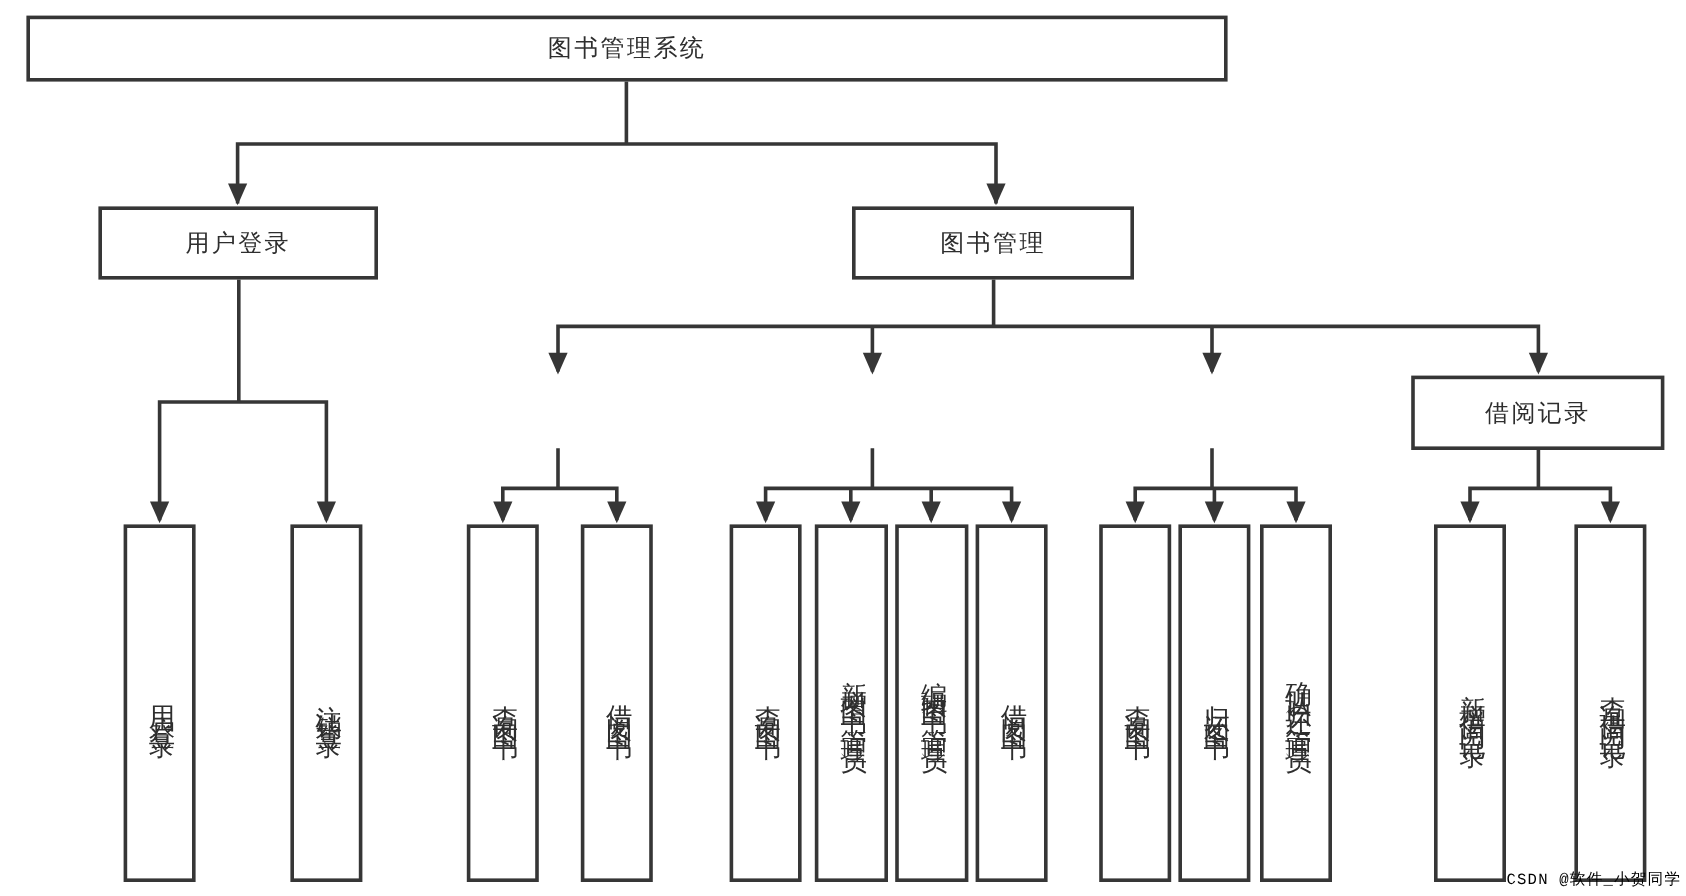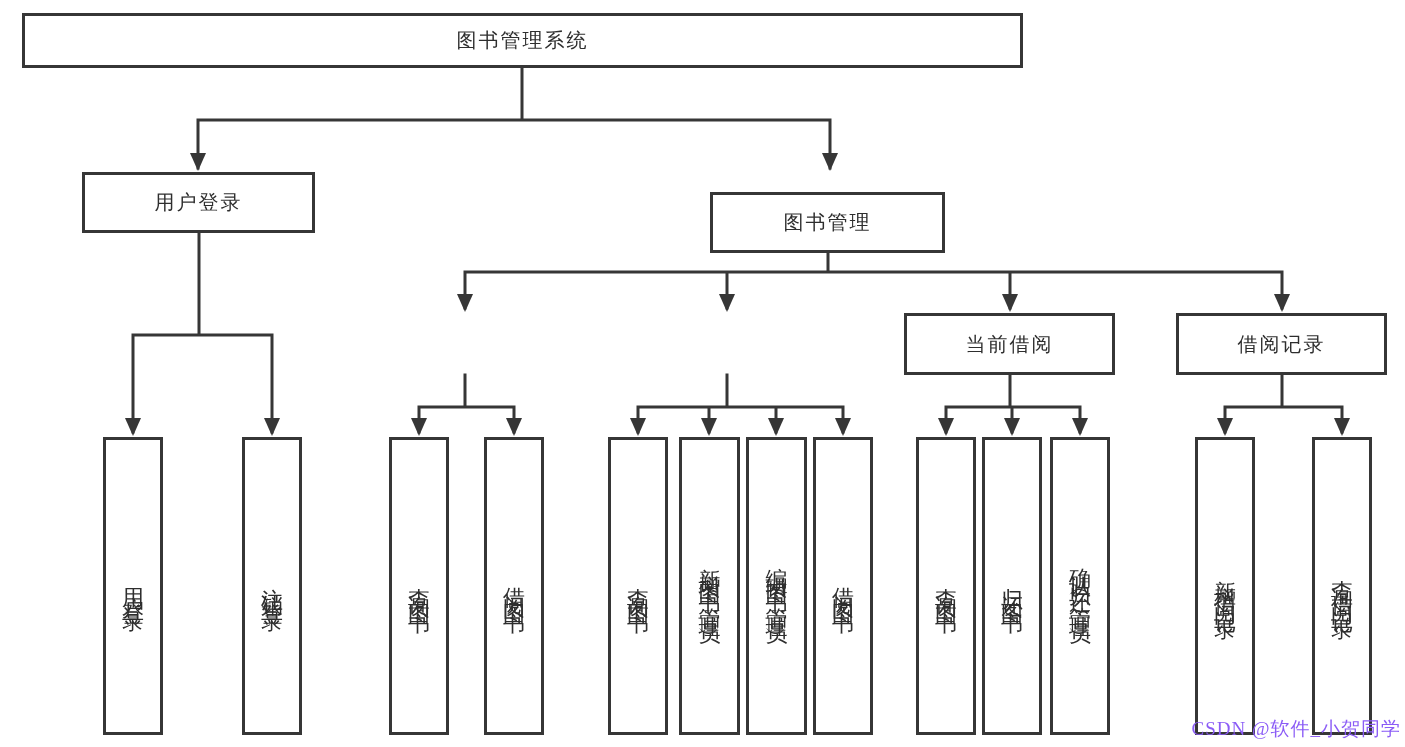--- a/index.html
+++ b/index.html
@@ -1,35 +1,35 @@
 <!DOCTYPE html>
 <html><head>
 <meta charset="utf-8">
 <style>
   html,body{margin:0;padding:0;background:#ffffff;}
   #canvas{
     position:relative;width:1405px;height:747px;background:#ffffff;overflow:hidden;
-    font-family:Liberation Serif, serif;color:#2e2e2e;
+    font-family:Liberation Mono, monospace;color:#2e2e2e;
   }
   svg.connectors{position:absolute;left:0;top:0;pointer-events:none;}
   svg.connectors path{stroke:#363636;stroke-width:3;fill:none;stroke-linecap:square;}
   svg.connectors polygon{fill:#363636;}
   .node{
     position:absolute;background:#ffffff;border:3px solid #363636;box-sizing:border-box;
     display:flex;align-items:center;justify-content:center;
     font-size:20px;letter-spacing:2px;white-space:nowrap;
   }
   .vnode{font-size:22px;}
   .vnode .vtext{
     writing-mode:vertical-rl;text-orientation:mixed;
     letter-spacing:8px;line-height:1;
   }
   .watermark{
     position:absolute;right:4px;bottom:5px;
-    font-size:19px;color:#8b5cf6;letter-spacing:1px;
+    font-size:13px;color:#000000;letter-spacing:1px;
   }
 </style>
 </head>
 <body>
 
 <div id="canvas">
 
   <svg class="connectors" width="1405" height="747">
 
     <path d="M522 68 V120 M198 120 H830 M198 120 V168 M830 120 V168"></path>
@@ -62,23 +62,22 @@
     <polygon points="1072,418 1088,418 1080,436"></polygon>
 
     <path d="M1282 375 V407 M1225 407 H1342 M1225 407 V432 M1342 407 V432"></path>
     <polygon points="1217,418 1233,418 1225,436"></polygon>
     <polygon points="1334,418 1350,418 1342,436"></polygon>
   </svg>
 
   <div class="node" style="left:22px;top:13px;width:1001px;height:55px;">图书管理系统</div>
 
   <div class="node" style="left:82px;top:172px;width:233px;height:61px;">用户登录</div>
-  <div class="node" style="left:710px;top:172px;width:235px;height:61px;margin-top:20px;">图书管理</div>
+  <div class="node" style="left:710px;top:172px;width:235px;height:61px;">图书管理</div>
 
-  <div class="node" style="left:904px;top:313px;width:211px;height:62px;">当前借阅</div>
   <div class="node" style="left:1176px;top:313px;width:211px;height:62px;">借阅记录</div>
 
   <div class="node vnode" style="left:103px;top:437px;width:60px;height:298px;">
     <span class="vtext">用户登录</span>
   </div>
   <div class="node vnode" style="left:242px;top:437px;width:60px;height:298px;">
     <span class="vtext">注销登录</span>
   </div>
 
   <div class="node vnode" style="left:389px;top:437px;width:60px;height:298px;">

